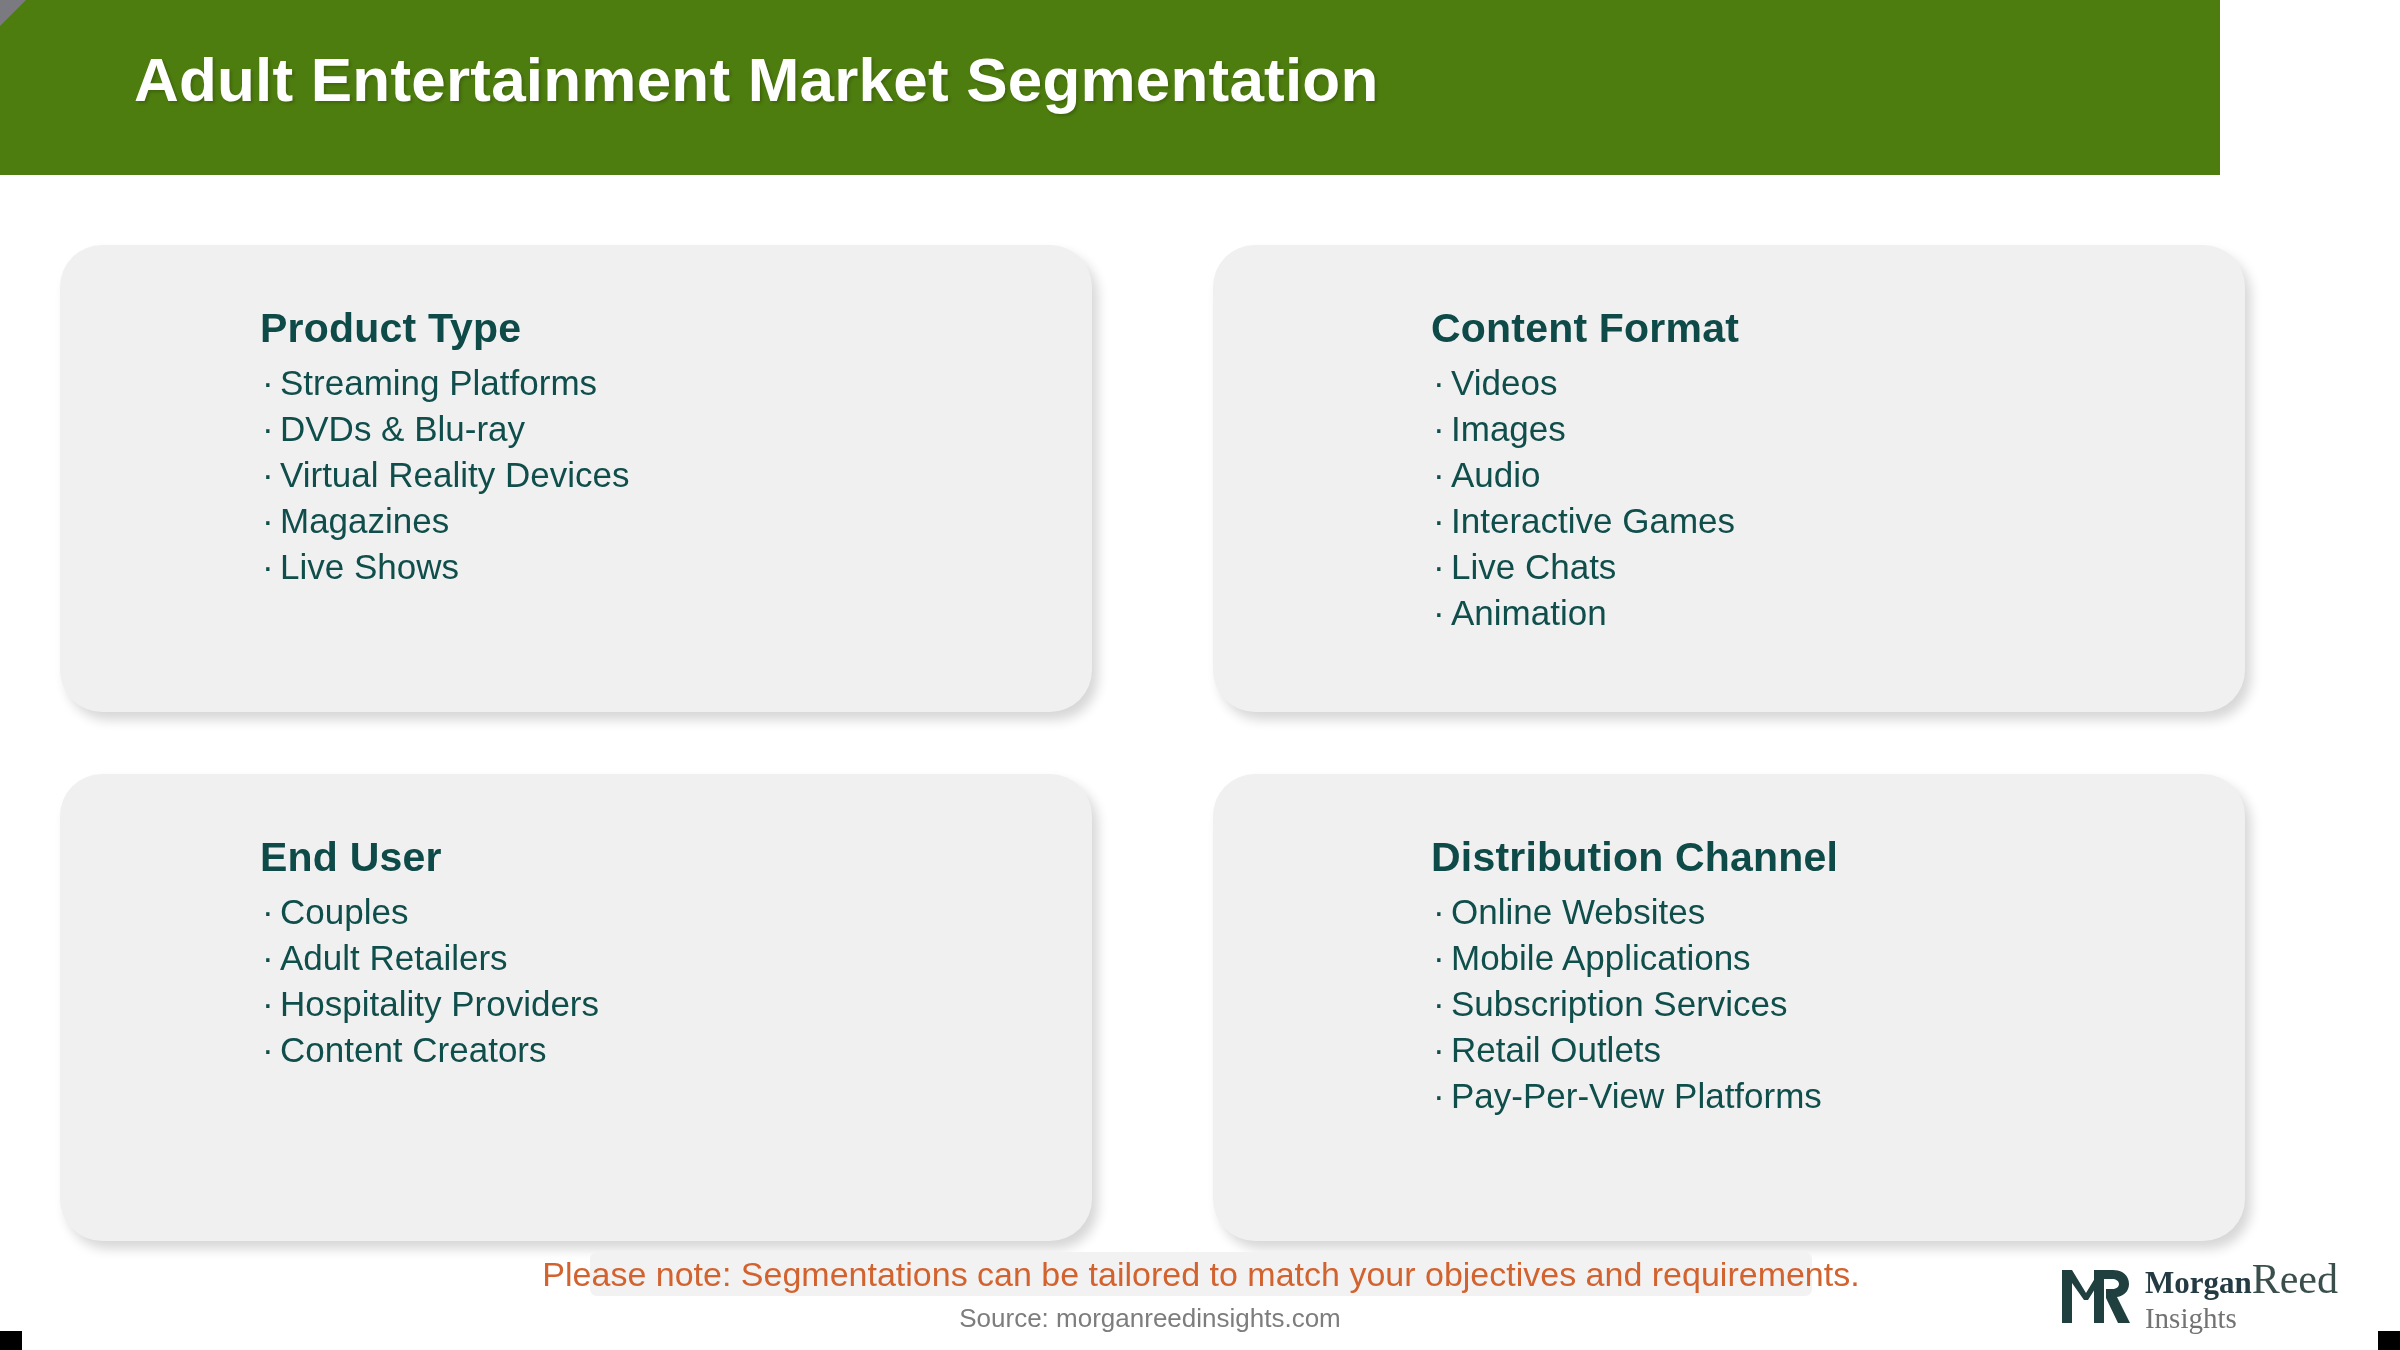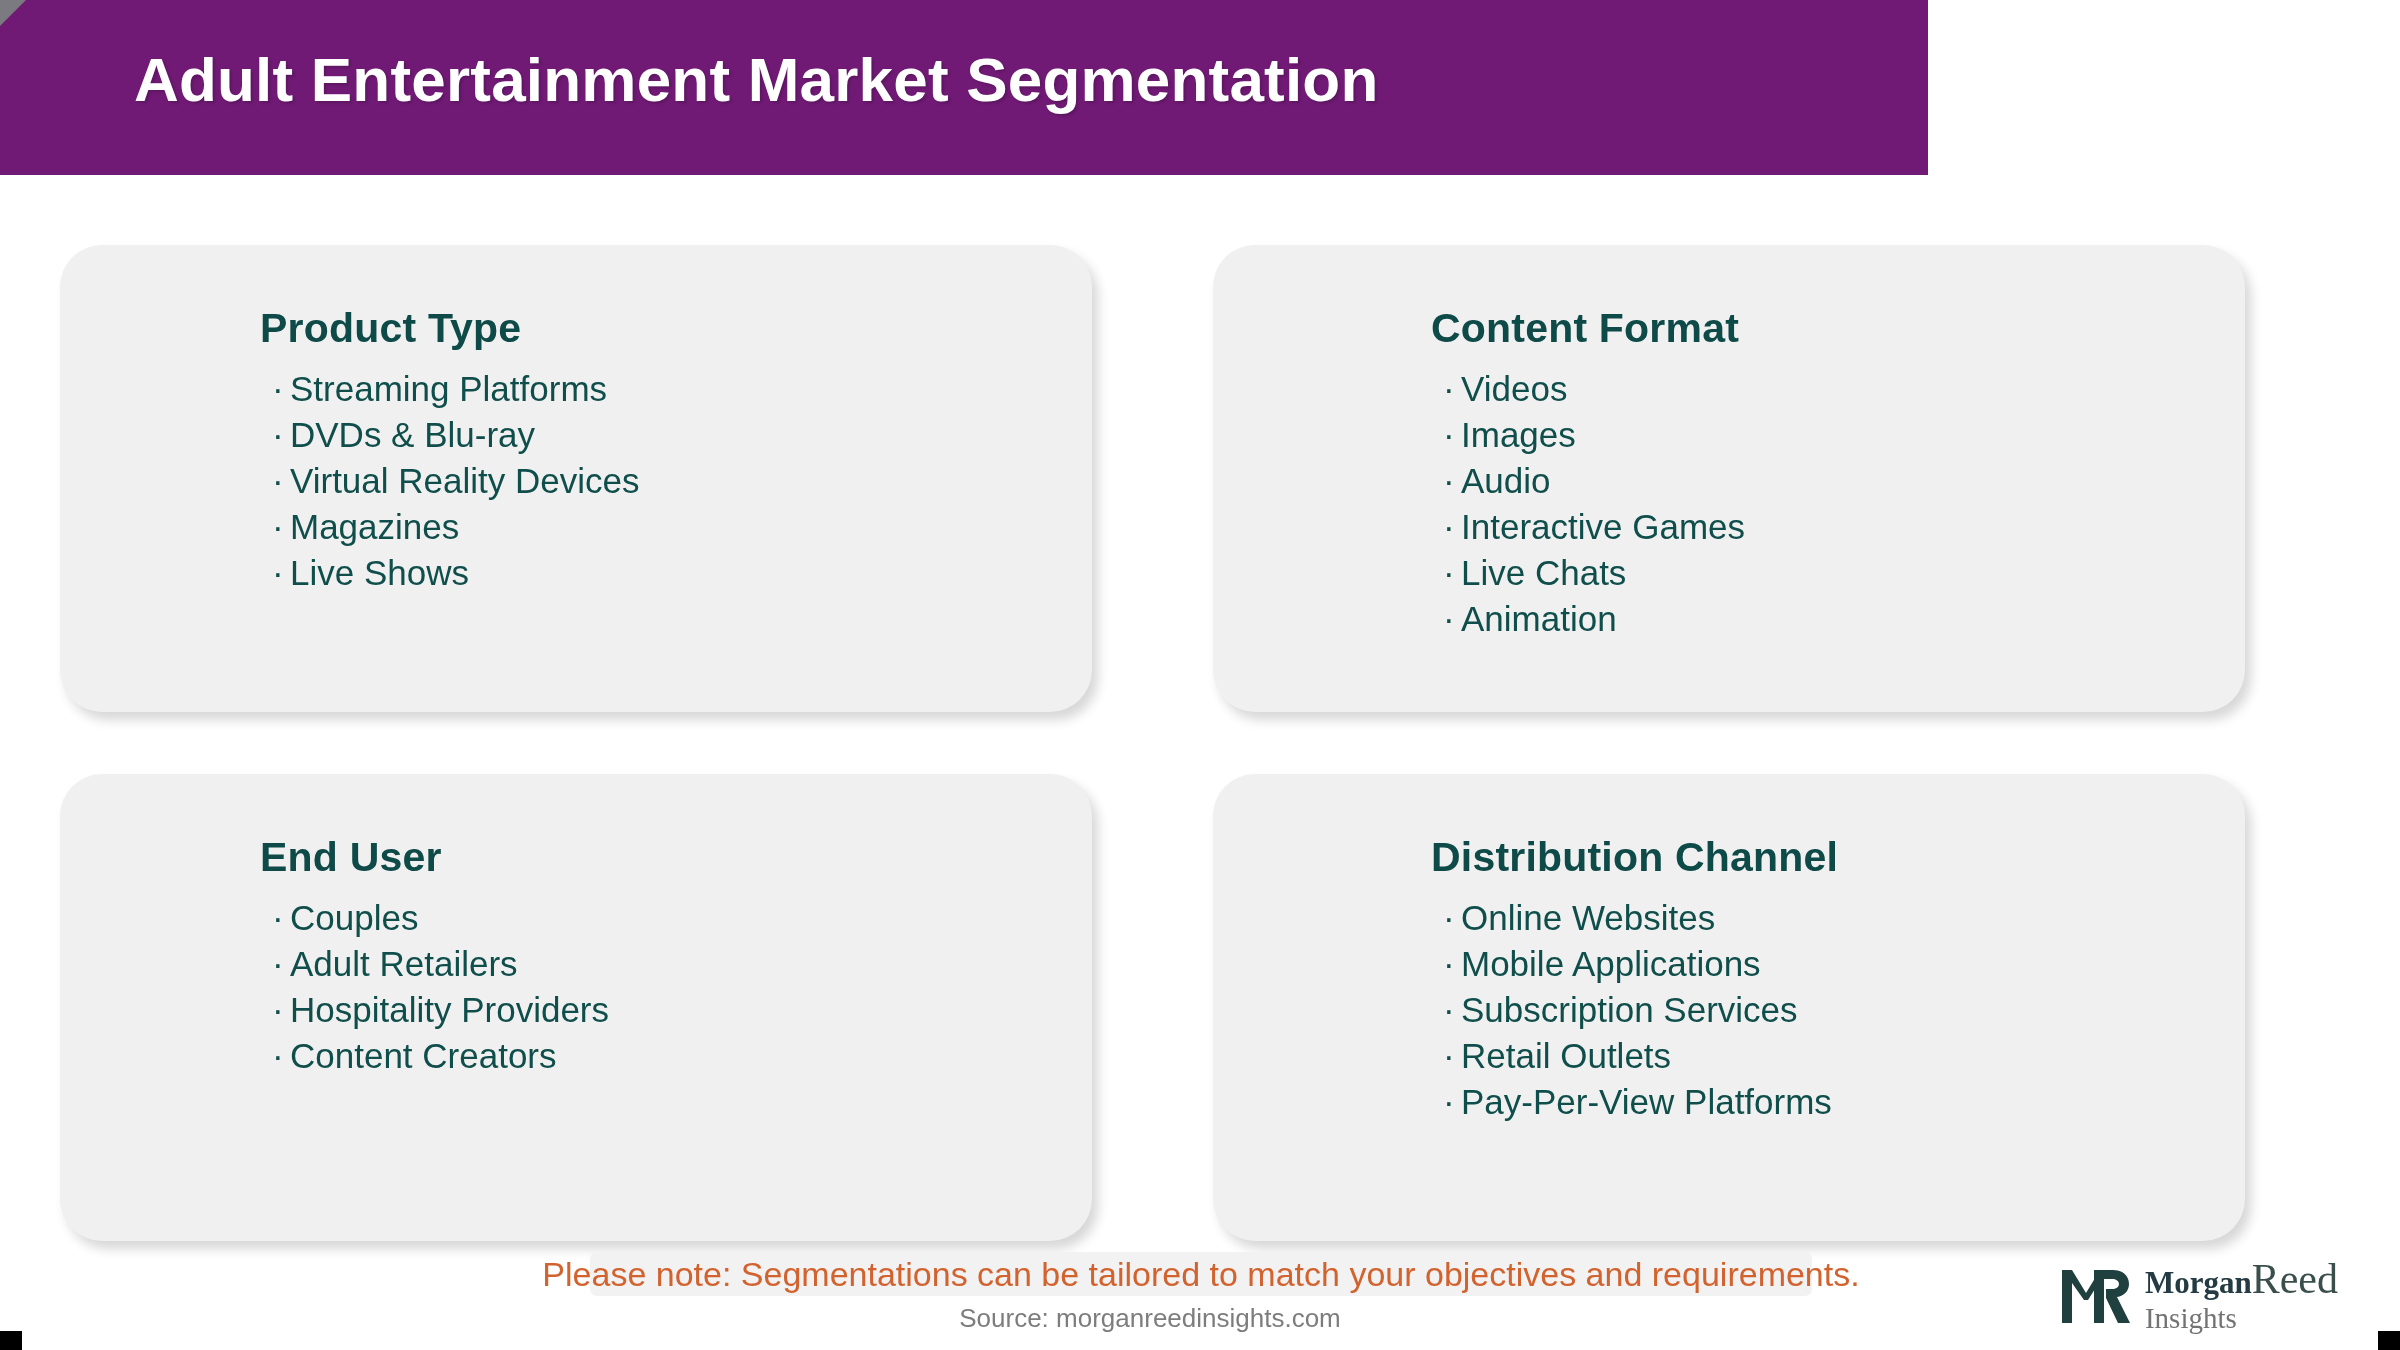--- a/index.html
+++ b/index.html
@@ -32,23 +32,23 @@
     background: #000000;
     z-index: 20;
   }
   .corner-sq.bl { left: 0; bottom: 0; }
   .corner-sq.br { right: 0; bottom: 0; }
 
   
   .header-bar {
     position: absolute;
     top: 0; left: 0;
-    width: 1928px;
+    width: 2220px;
     height: 175px;
-    background: #701a75;
+    background: #4d7c0f;
     box-sizing: border-box;
   }
   .header-title {
     position: absolute;
     left: 134px;
     top: 44px;
     font-size: 62px;
     font-weight: 700;
     color: #ffffff;
     letter-spacing: 0.2px;
@@ -82,21 +82,21 @@
     font-size: 41px;
     font-weight: 700;
     color: #0d4a48;
     margin: 0 0 6px 0;
     letter-spacing: 0.2px;
     line-height: 1.25;
     white-space: nowrap;
   }
   .card-list {
     list-style: none;
-    margin: 12px;
+    margin: 2px;
     padding: 0;
   }
   .card-list li {
     font-size: 35px;
     color: #0f4e4b;
     line-height: 46px;
     white-space: nowrap;
     font-weight: 400;
   }
   .bullet {

